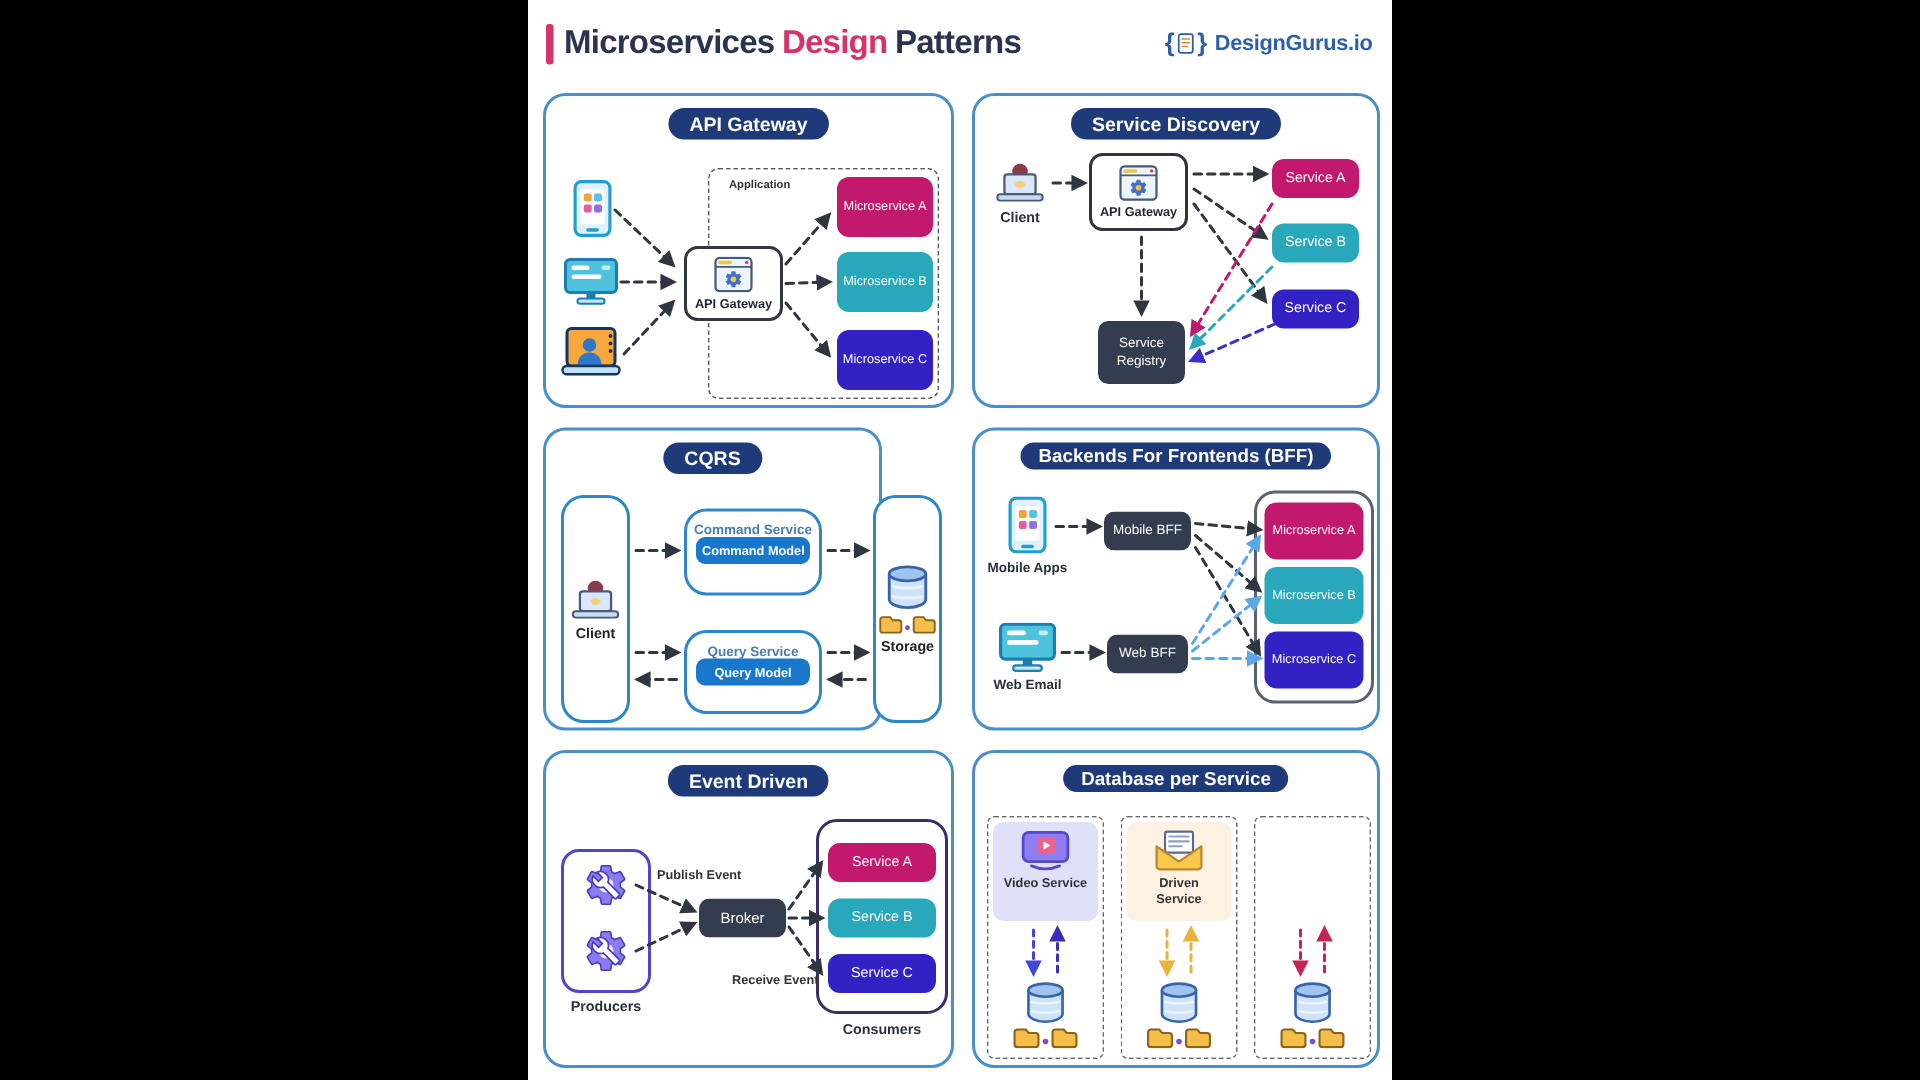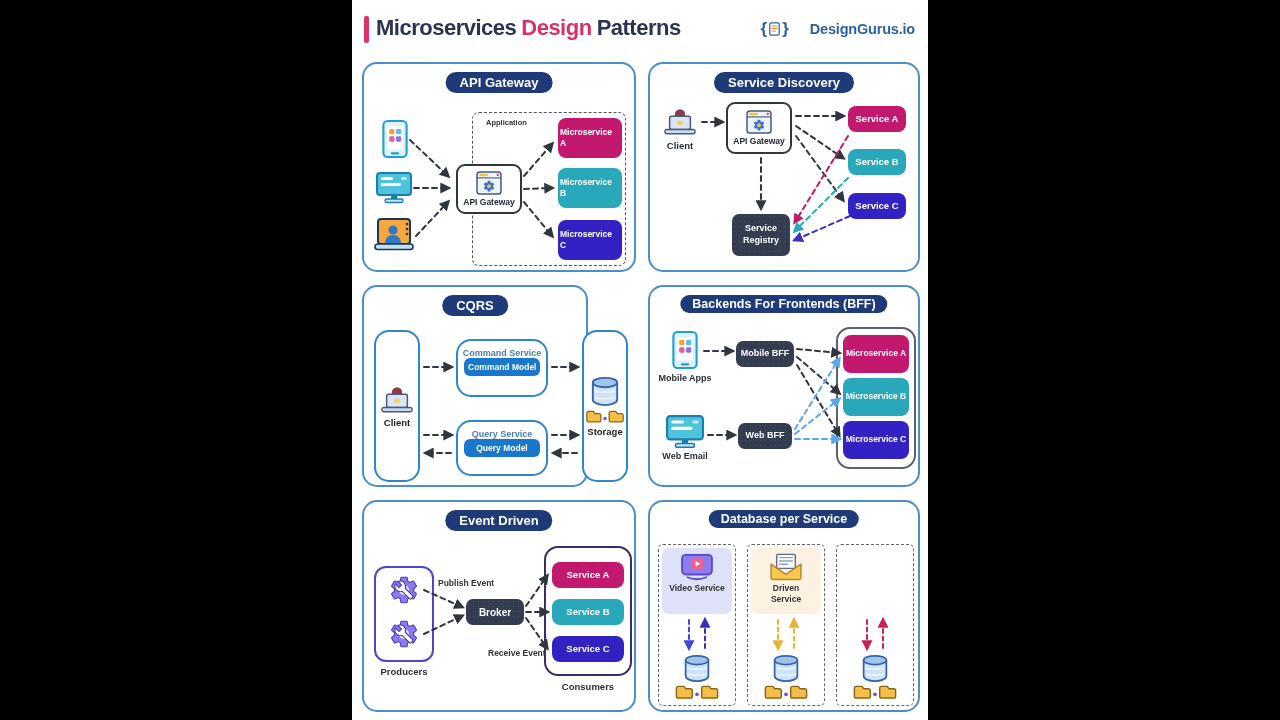--- a/index.html
+++ b/index.html
@@ -6,32 +6,32 @@
   html,body{background:#000}
   body{width:1280px;height:720px;position:relative;overflow:hidden;
        font-family:"Liberation Sans",sans-serif;}
   .panel{position:absolute;left:352px;top:0;width:576px;height:720px;background:#ffffff}
   
   .accent{position:absolute;left:12px;top:16px;width:5px;height:27px;background:#d6336c;border-radius:2px}
   .title{position:absolute;left:24px;top:15px;font-size:22px;font-weight:800;letter-spacing:-0.5px;color:#2b3350;white-space:nowrap}
   .title .pink{color:#d6336c;margin:0 5px}
   .logo{position:absolute;right:13px;top:20px;display:flex;align-items:center;gap:2px;color:#2d5fa6;font-weight:700}
   .logo .brace{font-size:17px;font-weight:600;line-height:1}
-  .logo .name{font-size:14.5px;letter-spacing:-0.2px;margin-left:19px}
+  .logo .name{font-size:14.5px;letter-spacing:-0.2px;margin-left:3px}
   
   .card{position:absolute;background:#fff;border:2.5px solid #4a8fc7;border-radius:15px}
   .pill{position:absolute;top:8px;left:50%;transform:translateX(-50%);background:#1e3a78;color:#fff;
         font-weight:700;font-size:13px;padding:3px 14px;border-radius:999px;white-space:nowrap;z-index:3}
   .pill.small{font-size:12.5px;padding:2px 12px}
   .arrows{position:absolute;left:0;top:0;pointer-events:none;z-index:2}
-  .svc{position:absolute;color:#fff;font-weight:700;display:flex;align-items:center;justify-content:center;
-       text-align:left;border-radius:8px;line-height:1.3;padding:0 2px;z-index:1}
+  .svc{position:absolute;color:#fff;font-weight:400;display:flex;align-items:center;justify-content:center;
+       text-align:right;border-radius:8px;line-height:1.3;padding:0 2px;z-index:1}
   .svc.a{background:#c2186e}.svc.b{background:#2aa8bb}.svc.c{background:#3222c4}
   .darkbox{position:absolute;background:#333d4f;background-image:radial-gradient(#46536a 10%,transparent 11%);
-       background-size:5px 5px;color:#fff;font-weight:700;display:flex;align-items:center;justify-content:center;
+       background-size:5px 5px;color:#fff;font-weight:400;display:flex;align-items:center;justify-content:center;
        text-align:center;border-radius:7px;line-height:1.3;z-index:1}
   .gwbox{position:absolute;background:#fff;border:2px solid #2f3640;border-radius:9px;display:flex;
        flex-direction:column;align-items:center;justify-content:center;gap:2px;z-index:1}
   .gwbox .lbl{font-size:8.5px;font-weight:700;color:#1d2430;white-space:nowrap}
   .dashedbox{position:absolute;border:1.6px dashed #555;border-radius:7px}
   .dashlabel{position:absolute;left:13px;top:5px;font-size:7.5px;font-weight:600;color:#333}
   .iconimg{position:absolute;z-index:1}
   .iconlabel{position:absolute;font-weight:700;color:#2a2f38;text-align:center;line-height:1.25}
   .cqbox{position:absolute;border:2px solid #2f86c9;border-radius:15px;background:#fff;z-index:1}
   .tall{display:flex;flex-direction:column;align-items:center;justify-content:center;gap:3px}

